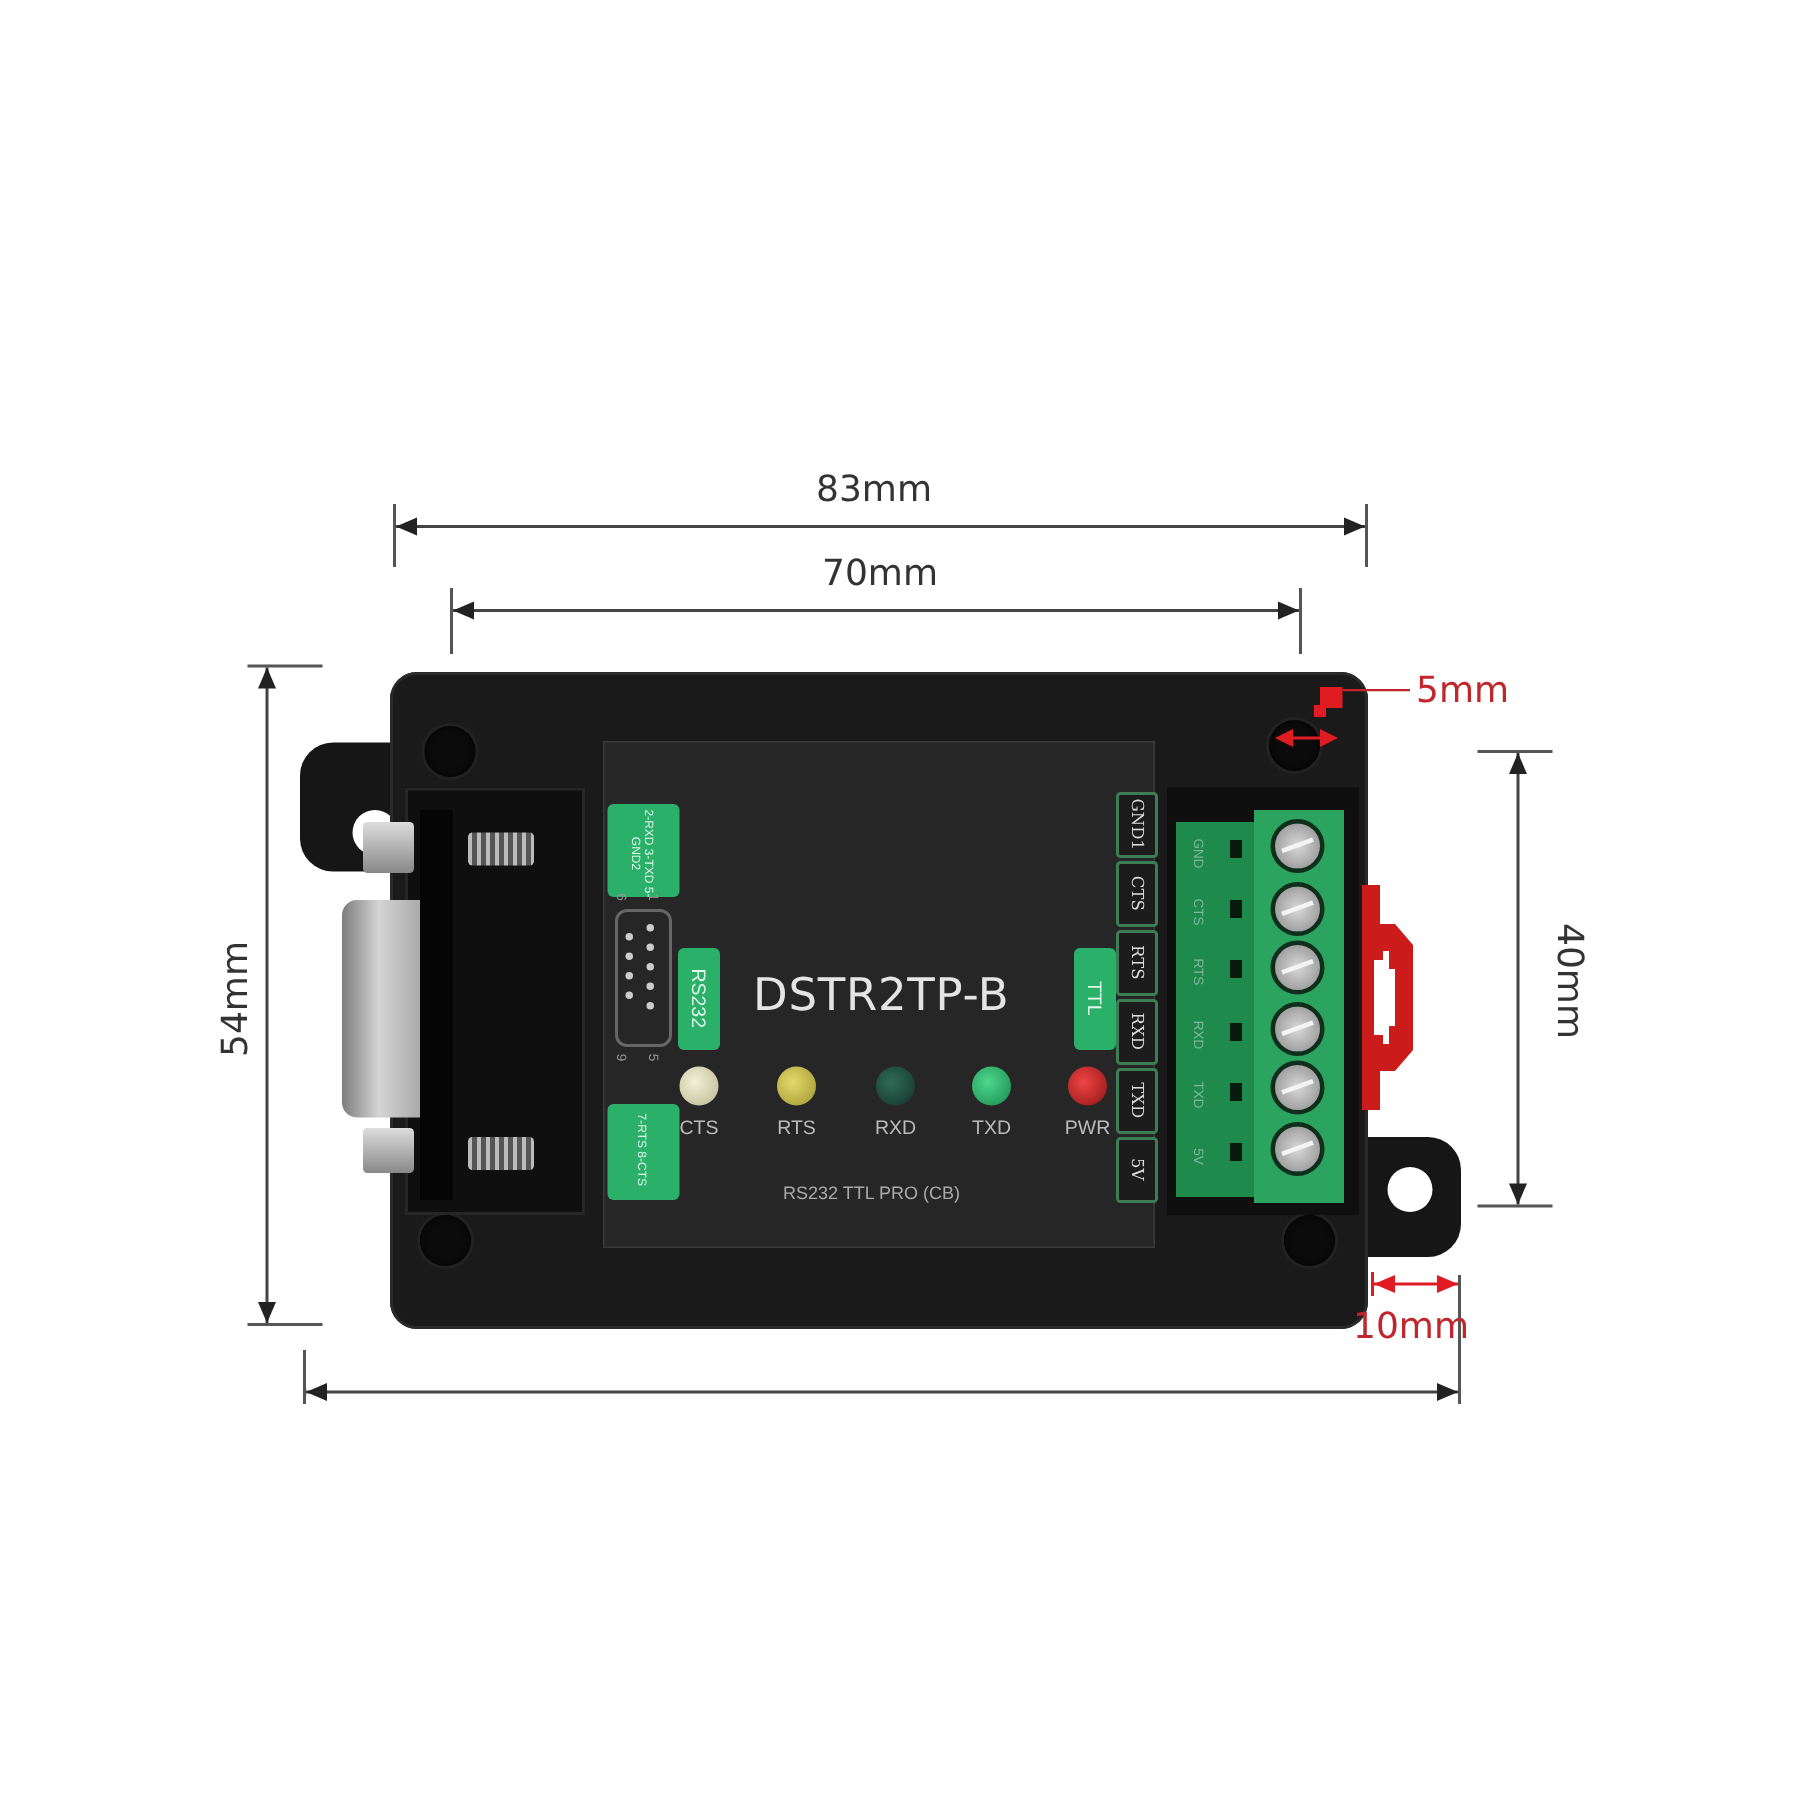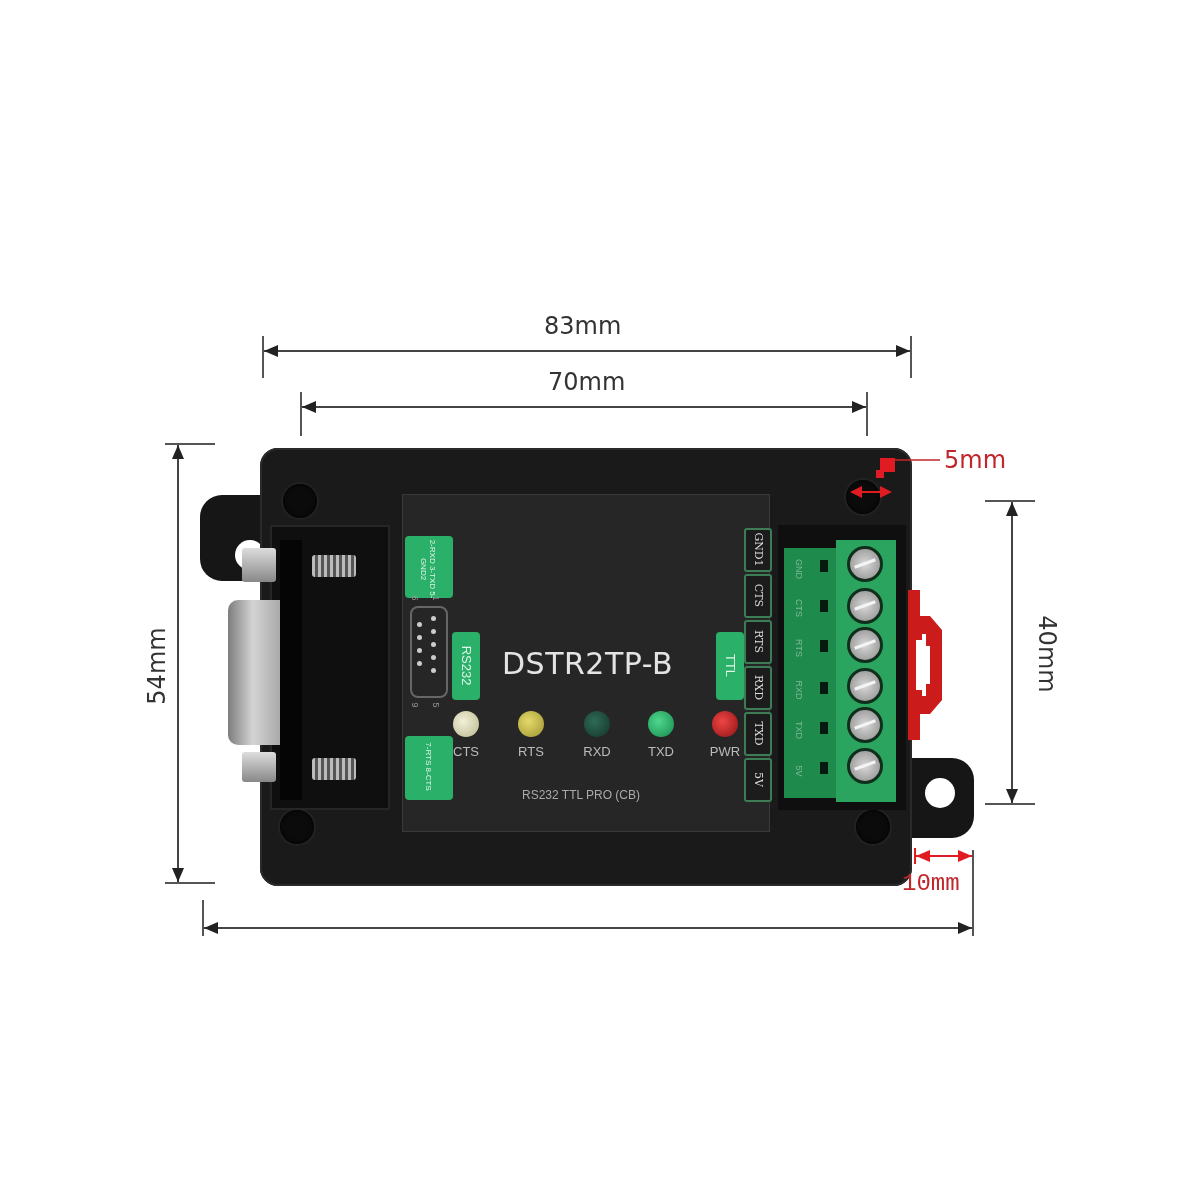--- a/index.html
+++ b/index.html
@@ -209,13 +209,13 @@
   <line x1="14" y1="42" x2="48" y2="42" stroke="#e01b22" stroke-width="2"></line>
   <polygon points="10,42 22,36 22,48" fill="#e01b22"></polygon>
   <polygon points="52,42 40,36 40,48" fill="#e01b22"></polygon>
 </svg>
 <div class="dimtext red" style="left:944px;top:446px;">5mm</div>
 
 <div class="tick" style="left:914px;top:848px;width:2px;height:16px;background:#e01b22;"></div>
 <div class="hline" style="left:916px;top:855px;width:56px;background:#e01b22;"></div>
 <div class="arrow-l red-l" style="left:916px;top:850px;"></div>
 <div class="arrow-r red-r" style="left:958px;top:850px;"></div>
-<div class="dimtext red" style="left:902px;top:870px;font-family:Liberation Mono, monospace;">10mm</div>
+<div class="dimtext red" style="left:902px;top:870px;">10mm</div>
 
 </body></html>

